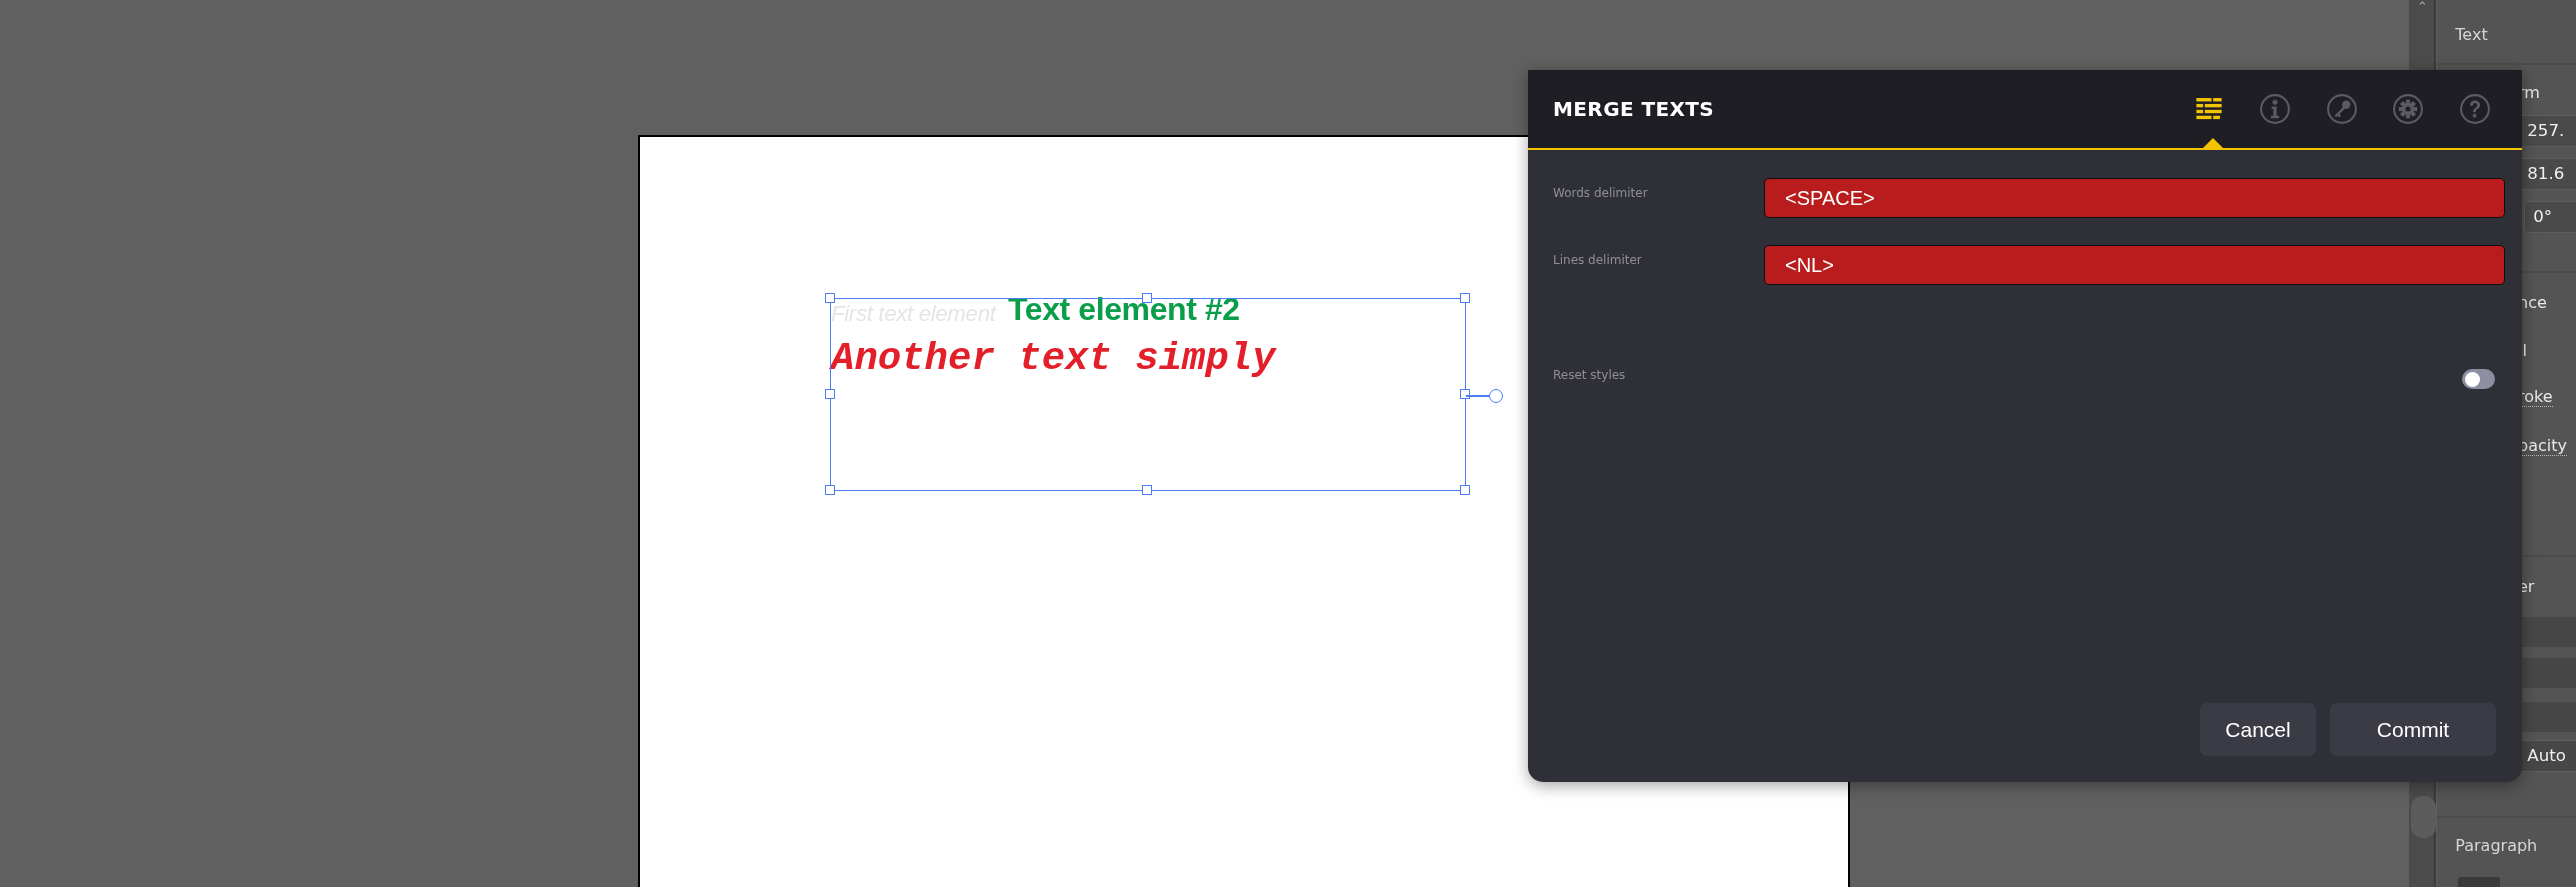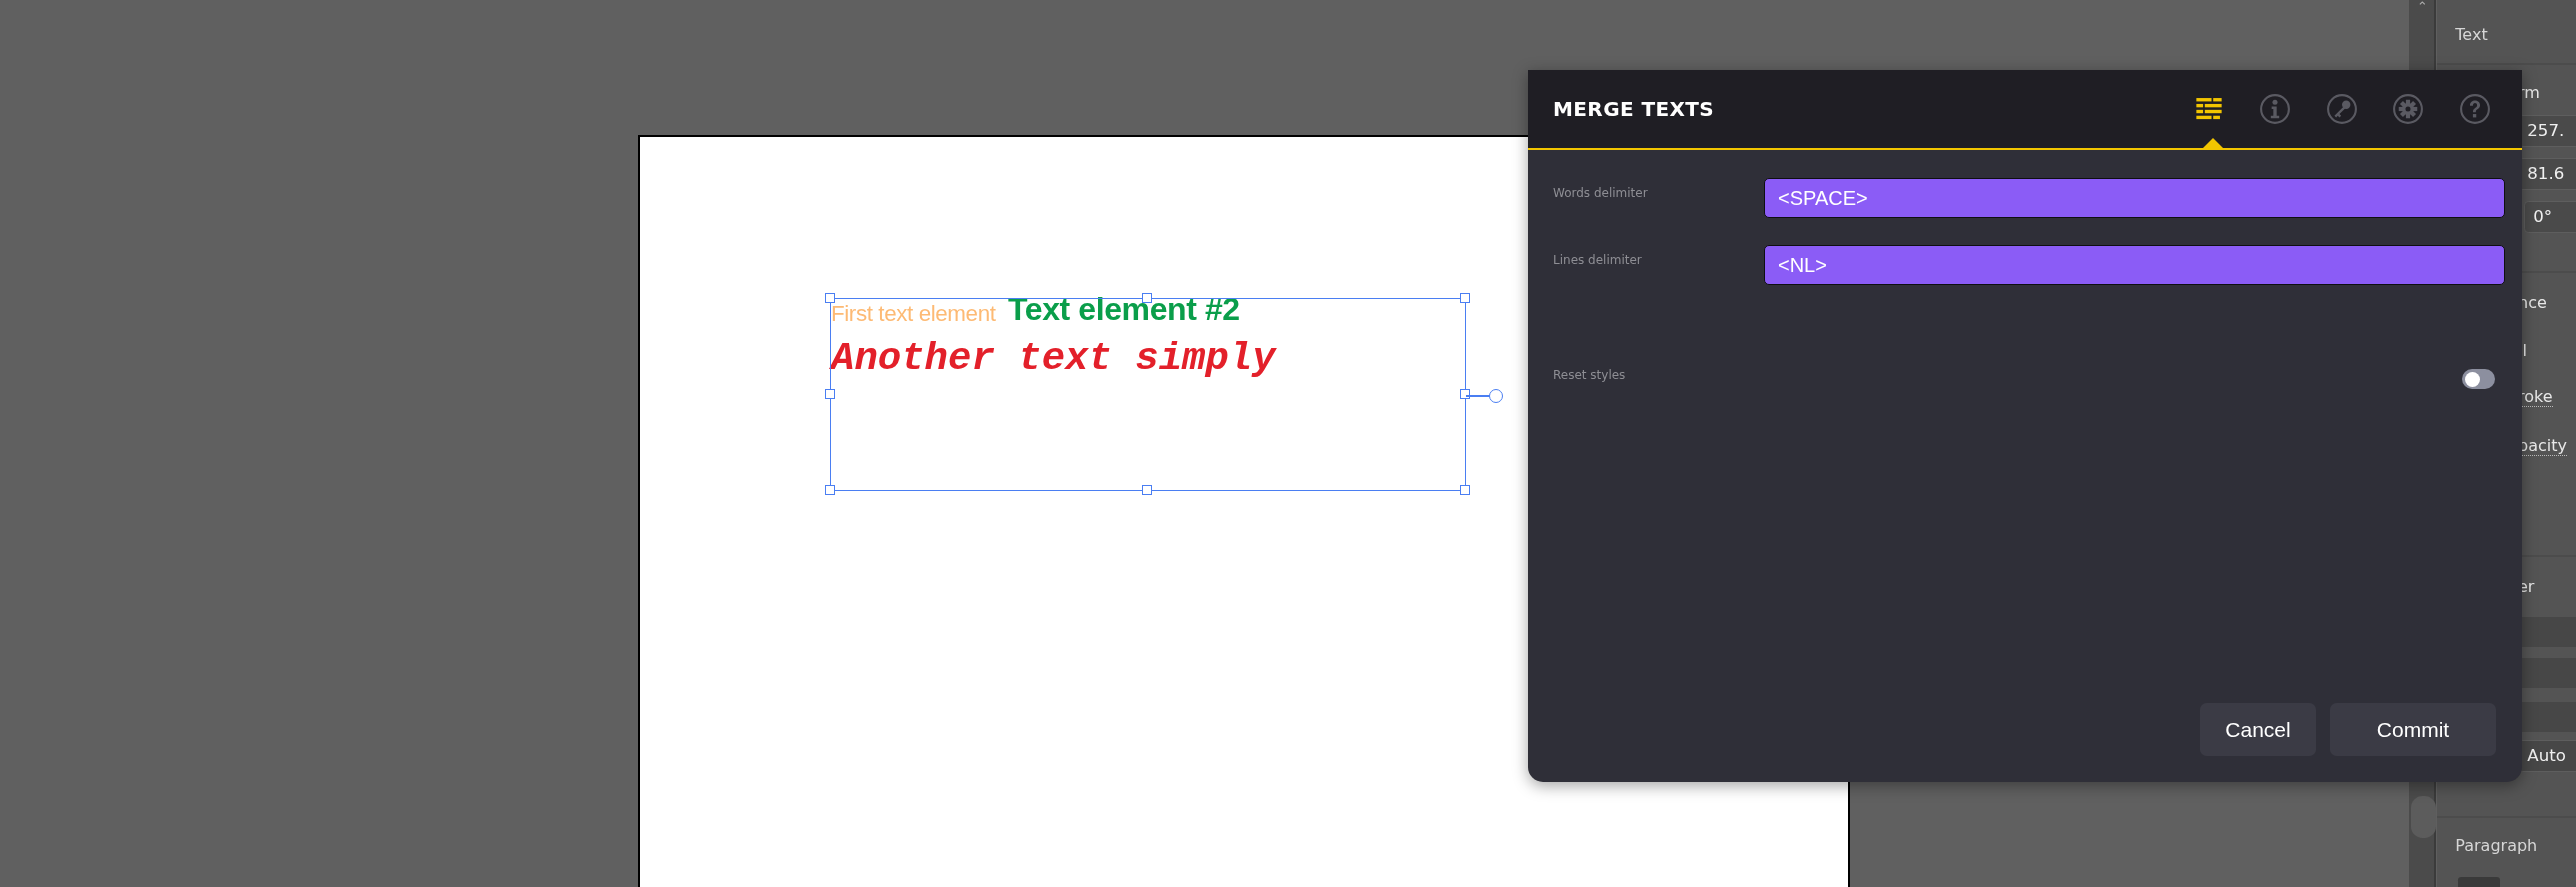--- a/index.html
+++ b/index.html
@@ -24,21 +24,21 @@
     }
     .handle {
       position: absolute; width: 10px; height: 10px;
       background: #fff; border: 1.7px solid #4a7ef2;
     }
     .rotate-line { position: absolute; left: 1466px; top: 395px; width: 25px; height: 1.7px; background: #4a7ef2; }
     .rotate-handle {
       position: absolute; left: 1489px; top: 389px; width: 14px; height: 14px;
       border: 1.7px solid #4a7ef2; border-radius: 50%; background: #fff;
     }
-    .text1 { position: absolute; left: 831px; top: 301px; font-family: "Liberation Sans", sans-serif; font-size: 22.4px; color: #fdba74; letter-spacing: -0.4px; }
+    .text1 { position: absolute; left: 831px; top: 301px; font-family: "Liberation Sans", sans-serif; font-size: 22.4px; color: #e5e5e5; letter-spacing: -0.4px; font-style: italic; }
     .text2 { position: absolute; left: 1008px; top: 291px; font-family: "Liberation Sans", sans-serif; font-weight: bold; font-size: 32px; color: #0a9e4a; letter-spacing: -0.4px; }
     .text3 { position: absolute; left: 831px; top: 337px; font-family: "Liberation Mono", monospace; font-style: italic; font-weight: bold; font-size: 39px; color: #e3202a; }
 
     
     .scroll-track { position: absolute; left: 2409px; top: 0; width: 26.6px; height: 888px; background: #4b4b4b; border-right: 2.5px solid #3b3b3b; }
     .scroll-up { position: absolute; left: 2409px; top: 0; width: 26.6px; height: 13.3px; color: #aaa; font-size: 13.3px; text-align: center; line-height: 13.3px; }
     .scroll-thumb { position: absolute; left: 2411px; top: 796px; width: 25px; height: 42px; background: #5c5c5c; border-radius: 11.6px; }
     .props { position: absolute; left: 2437px; top: 0; width: 139px; height: 888px; background: #545454; color: #ddd; font-family: "DejaVu Sans", sans-serif; }
     .props .sec-title { position: absolute; left: 18.3px; font-size: 16px; color: #d6d6d6; }
     .props .lbl { position: absolute; font-size: 16px; color: #e8e8e8; }
@@ -64,23 +64,23 @@
     .dlg-title { position: absolute; left: 25px; top: 26.6px; font-size: 20px; color: #ffffff; letter-spacing: 0.4px; }
     .tab-icon { position: absolute; top: 23px; width: 32px; height: 32px; }
     .tab-pointer {
       position: absolute; left: 675px; top: 68px; width: 0; height: 0;
       border-left: 10px solid transparent; border-right: 10px solid transparent;
       border-bottom: 10px solid #f2c500;
     }
     .row-label { position: absolute; left: 25px; font-size: 12px; color: #8e8e94; }
     .text-input {
       position: absolute; left: 236px; width: 741px; height: 40px;
-      background: #8b5cf6; border: 1.7px solid #0f0f12; border-radius: 5px;
+      background: #b91c1c; border: 1.7px solid #0f0f12; border-radius: 5px;
       color: #ffffff; font-family: "Liberation Sans", sans-serif; font-size: 20px;
-      padding-left: 13px; line-height: 37px; outline: none;
+      padding-left: 20px; line-height: 37px; outline: none;
     }
     .hint { position: absolute; left: 238px; top: 218px; width: 731px; font-size: 16px; line-height: 26px; color: #53535c; }
     .toggle {
       position: absolute; left: 934px; top: 299px; width: 33px; height: 20px;
       background: #8c8f9f; border-radius: 10px;
     }
     .toggle-knob { position: absolute; left: 2.5px; top: 2.5px; width: 15px; height: 15px; border-radius: 50%; background: #ffffff; }
     .btn {
       position: absolute; top: 633px; height: 53px; background: #3b3b45; border: none; border-radius: 6.6px;
       color: #ffffff; font-family: "Liberation Sans", sans-serif; font-size: 21px; cursor: pointer;

